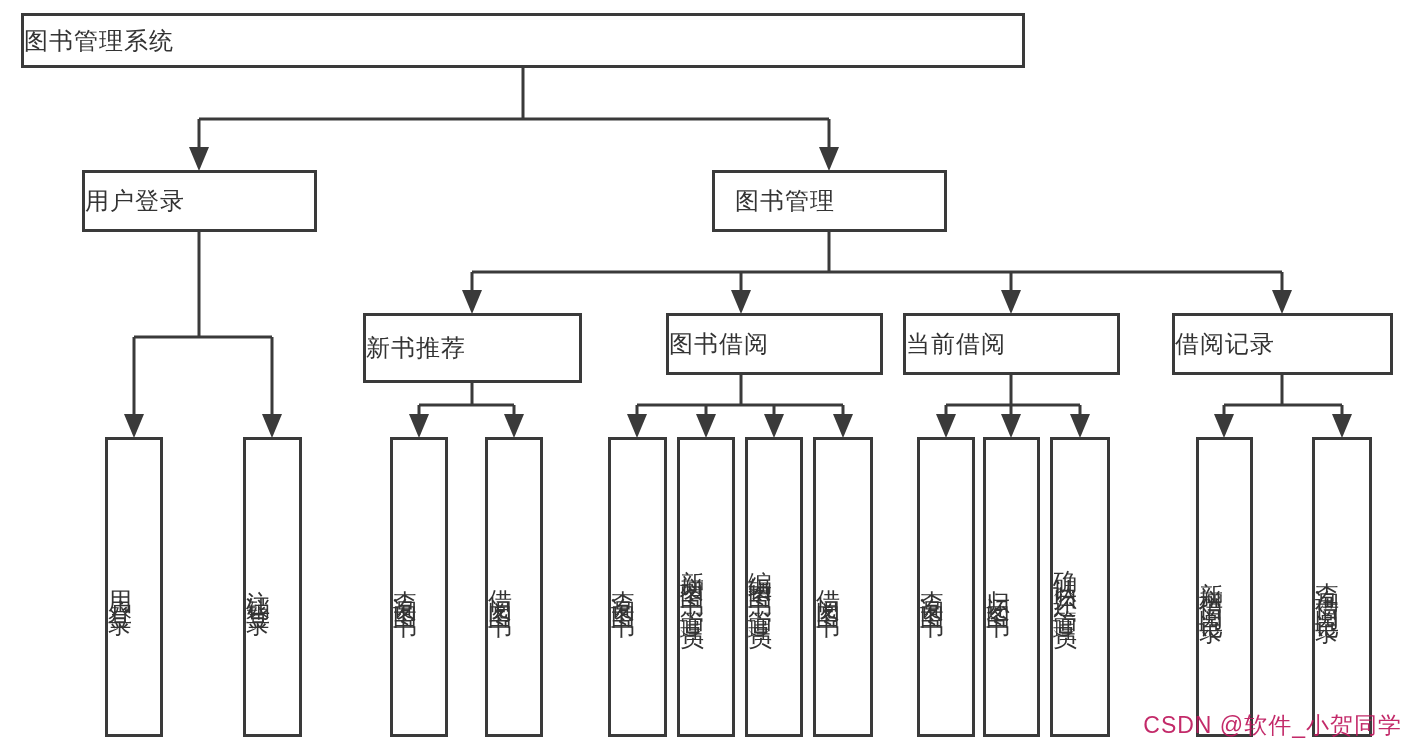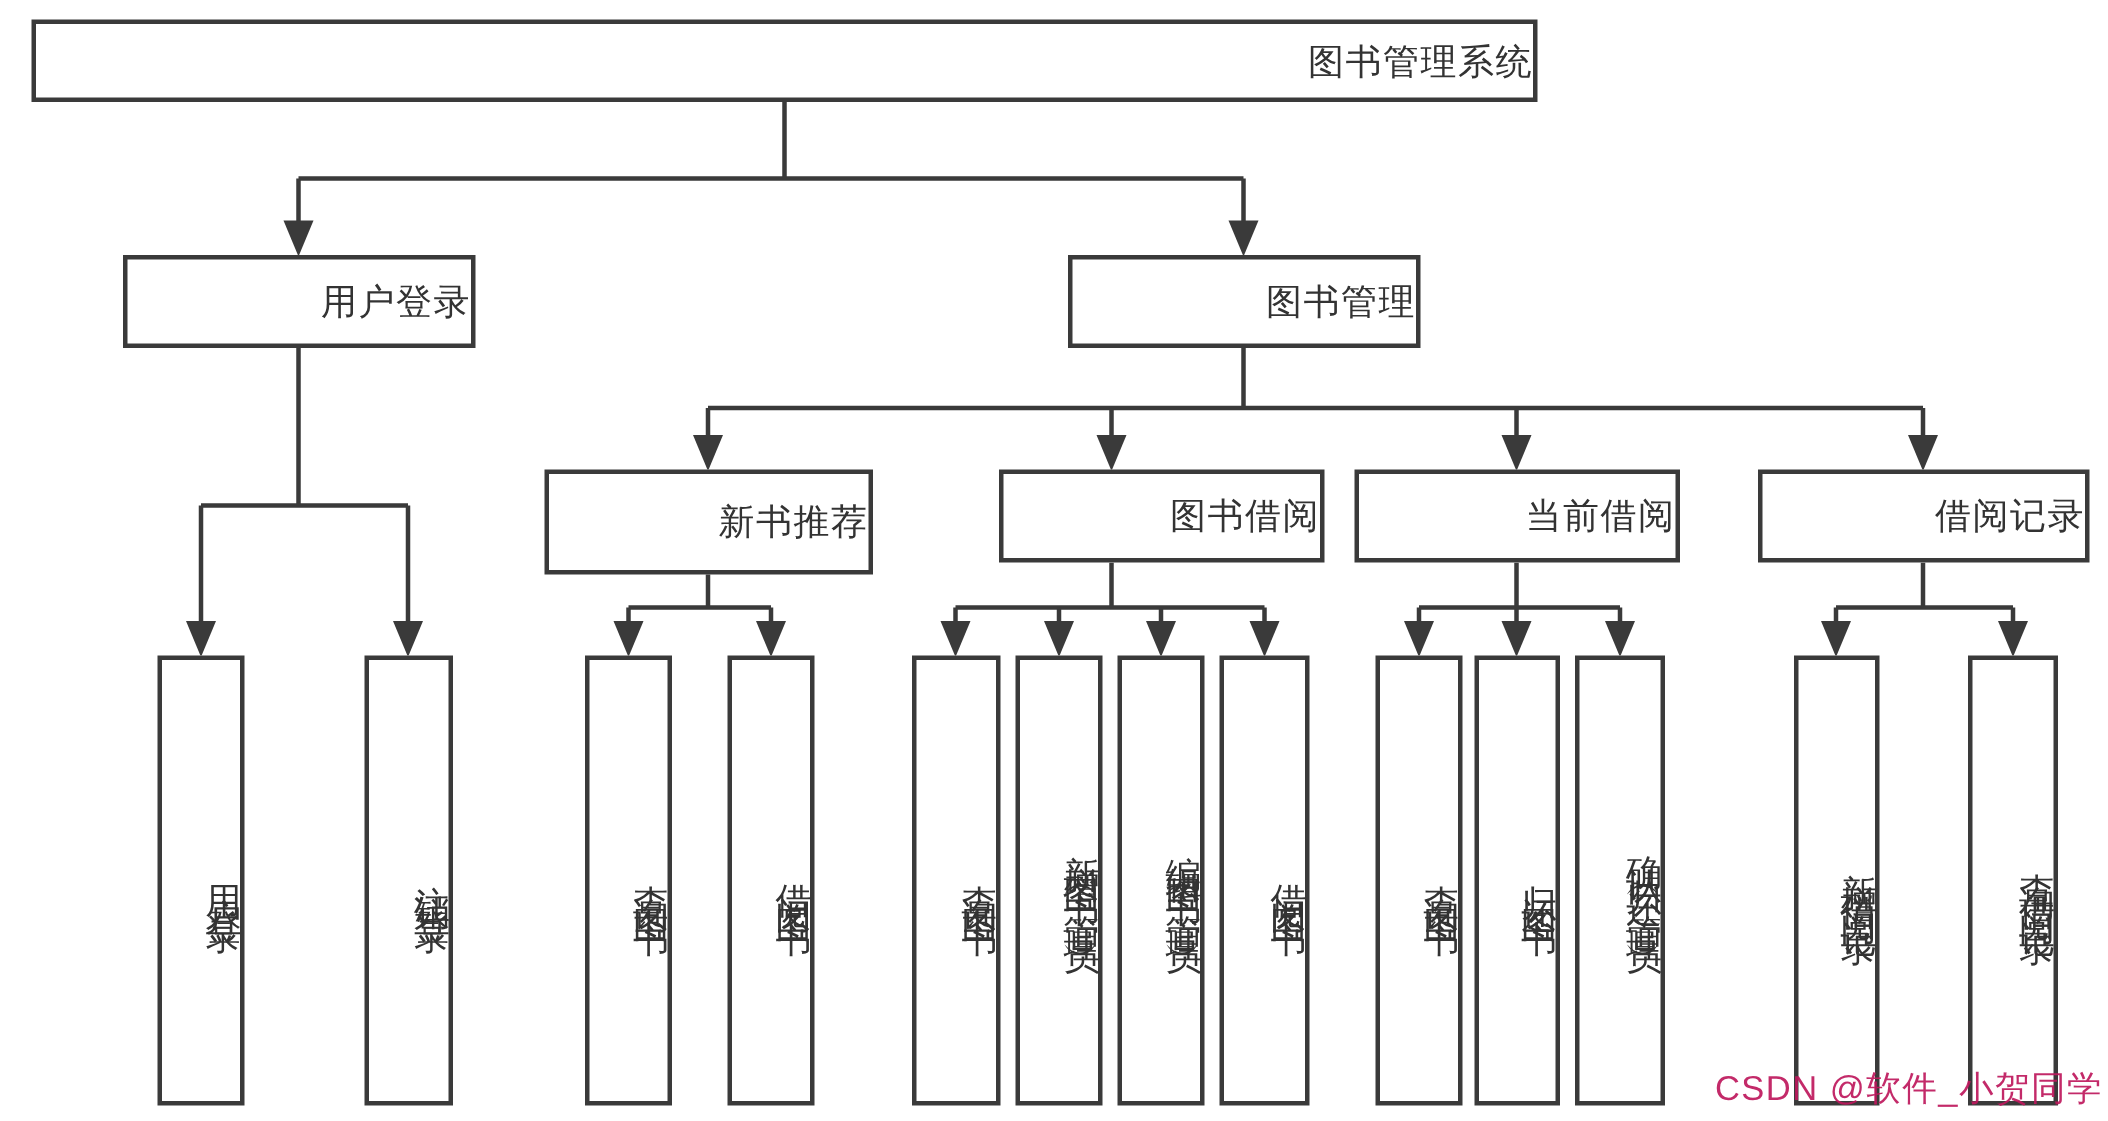--- a/index.html
+++ b/index.html
@@ -17,21 +17,21 @@
     width: 1405px; height: 747px;
     z-index: 1;
   }
   .box {
     position: absolute;
     background: #ffffff;
     border: 3px solid #3a3a3a;
     box-sizing: border-box;
     display: flex;
     align-items: center;
-    justify-content: flex-end;
+    justify-content: flex-start;
     z-index: 2;
     color: #333333;
   }
   .box.h span {
     font-size: 24px;
     letter-spacing: 1px;
     white-space: nowrap;
   }
   .box.v { top: 437px; height: 300px; }
   .box.v .vtext {
@@ -39,21 +39,21 @@
     text-orientation: mixed;
     font-size: 24px;
     letter-spacing: 8px;
     line-height: 1;
     white-space: nowrap;
   }
   
   .b-root { left: 21px;  top: 13px;  width: 1004px; height: 55px; }
   
   .b-l2a  { left: 82px;  top: 170px; width: 235px;  height: 62px; }
-  .b-l2b  { left: 712px; top: 170px; width: 235px;  height: 62px; }
+  .b-l2b  { left: 712px; top: 170px; width: 235px;  height: 62px; padding-left: 20px; }
   
   .b-l3a  { left: 363px;  top: 313px; width: 219px; height: 70px; }
   .b-l3b  { left: 666px;  top: 313px; width: 217px; height: 62px; }
   .b-l3c  { left: 903px;  top: 313px; width: 217px; height: 62px; }
   .b-l3d  { left: 1172px; top: 313px; width: 221px; height: 62px; }
   
   .b-v1  { left: 105px;  width: 58px; }
   .b-v2  { left: 243px;  width: 59px; }
   .b-v3  { left: 390px;  width: 58px; }
   .b-v4  { left: 485px;  width: 58px; }

